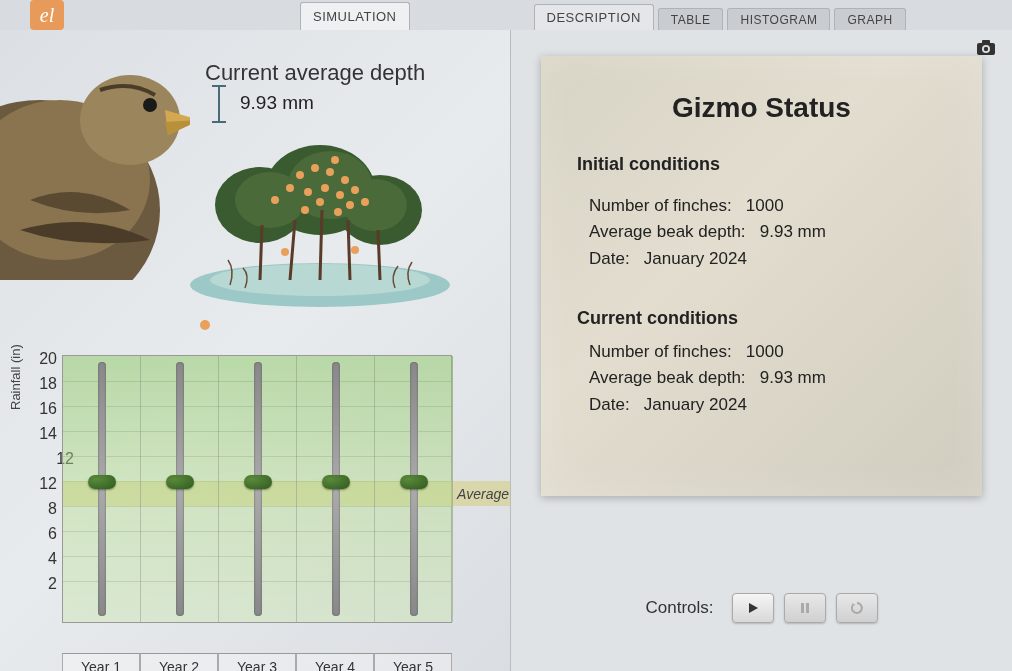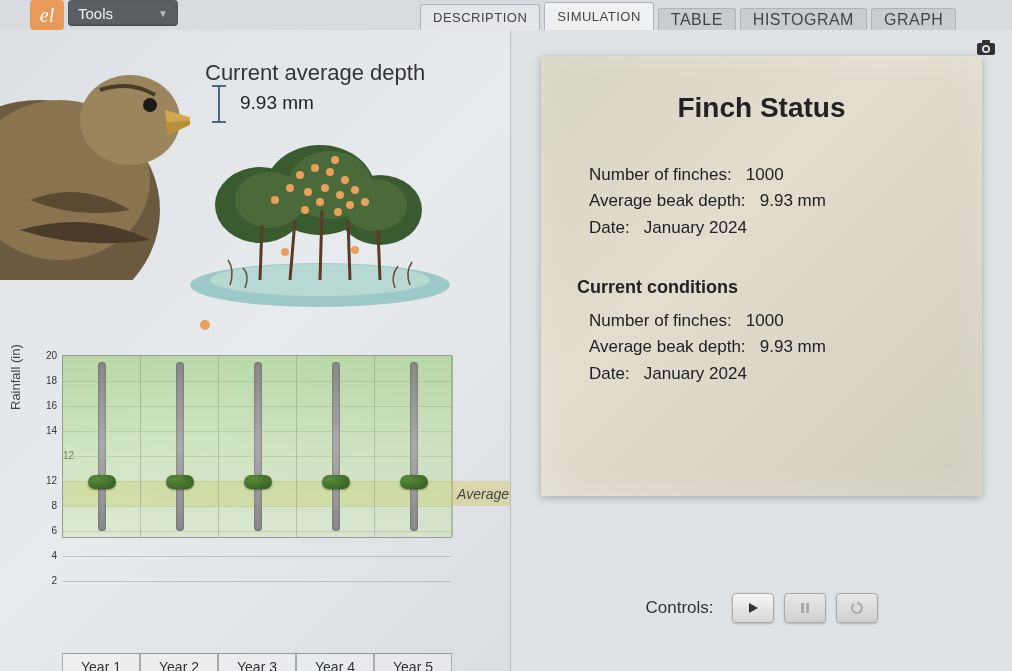--- a/index.html
+++ b/index.html
@@ -22,41 +22,41 @@
   .tools-caret { margin-left:auto; font-size:10px; color:#bbb; }
   .logo-box {
     position:absolute; left:30px; top:0; width:34px; height:30px;
     background:#e89a5a; border-radius:4px; display:flex;
     align-items:center; justify-content:center; color:#fff;
     font-style:italic; font-family:"Brush Script MT",cursive; font-size:20px;
   }
   .tab-row { position:absolute; top:4px; left:300px; right:10px; height:26px; display:flex; gap:4px; align-items:flex-end; }
   .tab {
     background:#c9cdd1; height:22px; padding:0 12px;
-    font-size:16px; letter-spacing:.5px; color:#444;
+    font-size:12px; letter-spacing:.5px; color:#444;
     display:flex; align-items:center; border-radius:3px 3px 0 0;
     border:1px solid #aeb3b8; border-bottom:none; cursor:pointer;
   }
   .tab.sim { background:#eef0f2; height:28px; font-size:13px; }
   .tab.desc { background:#e4e6e9; height:26px; font-size:13px; margin-left:120px;}
   .main { position:absolute; top:30px; left:0; right:0; bottom:0; display:flex; }
   .left-pane { position:relative; width:510px; height:100%; background:linear-gradient(135deg,#dce0e4 0%,#e8ebee 50%,#dadde1 100%); }
   .finch-img { position:absolute; left:0; top:30px; width:190px; height:220px; overflow:hidden; }
   .depth-label { position:absolute; left:205px; top:30px; font-size:22px; color:#333; }
   .depth-value { position:absolute; left:240px; top:62px; font-size:19px; color:#222; }
   .depth-bracket { position:absolute; left:212px; top:55px; width:14px; height:38px; }
   .depth-bracket::before,.depth-bracket::after{content:'';position:absolute;left:0;width:14px;height:2px;background:#4a6a7a;}
   .depth-bracket::before{top:0;} .depth-bracket::after{bottom:0;}
   .depth-bracket span{position:absolute;left:6px;top:0;bottom:0;width:2px;background:#4a6a7a;}
   .habitat { position:absolute; left:180px; top:100px; width:280px; height:180px; }
   .legend { position:absolute; left:200px; top:290px; font-size:17px; color:#333; display:flex; align-items:center; gap:6px;}
   .legend-dot{width:10px;height:10px;border-radius:50%;background:#e8a05a;display:inline-block;}
   .yaxis-label { position:absolute; left:8px; top:380px; transform:rotate(-90deg); transform-origin:left top; font-size:13px; color:#444; }
-  .ytick { position:absolute; left:35px; width:22px; text-align:right; font-size:10px; color:#333; }
-  .grid { position:absolute; left:62px; top:325px; width:390px; height:183px; border:1px solid #999; }
+  .ytick { position:absolute; left:35px; width:22px; text-align:right; font-size:16px; color:#333; }
+  .grid { position:absolute; left:62px; top:325px; width:390px; height:268px; border:1px solid #999; }
   .grid-row { position:absolute; left:0; right:0; height:25px; border-top:1px solid rgba(120,120,120,.35); }
   .grid-avg { position:absolute; left:0; right:-64px; top:125px; height:25px; background:rgba(210,200,100,.45); display:flex; align-items:center; justify-content:flex-end; padding-right:6px; font-size:14px; font-style:italic; color:#444;}
   .slider-col { position:absolute; top:0; bottom:0; width:78px; border-right:1px solid rgba(120,120,120,.35); }
   .slider-col.alt { background:rgba(255,255,255,.35); }
   .slider-col.green { background:linear-gradient(180deg, rgba(140,200,100,.5) 0%, rgba(180,220,140,.45) 50%, rgba(200,230,170,.4) 100%); }
   .slider-track { position:absolute; left:50%; top:6px; bottom:6px; width:8px; margin-left:-4px; background:linear-gradient(180deg,#888 0%,#aaa 50%,#888 100%); border-radius:4px; box-shadow:inset 0 0 2px #555;}
   .slider-thumb { position:absolute; left:50%; width:28px; height:14px; margin-left:-14px; background:radial-gradient(ellipse at 30% 30%, #5a8a3a, #2f5a1f); border-radius:7px; box-shadow:0 1px 2px rgba(0,0,0,.4); cursor:grab;}
   .xlabels { position:absolute; left:62px; top:575px; width:390px; height:28px; display:flex;margin-top:48px; }
   .xlabel { flex:1; border:1px solid #aaa; border-top:1px solid #999; background:rgba(255,255,255,.3); display:flex; align-items:center; justify-content:center; font-size:14px; color:#333; }
   .right-pane { flex:1; position:relative; background:#e0e3e6; border-left:1px solid #bbb; }
@@ -78,27 +78,23 @@
     background:linear-gradient(#f5f5f5,#d8d8d8); display:flex; align-items:center; justify-content:center;
     font-size:14px; color:#333; cursor:pointer; box-shadow:0 1px 2px rgba(0,0,0,.2);
   }
   .ctrl-btn.disabled { color:#aaa; background:linear-gradient(#e8e8e8,#d0d0d0); cursor:default;}
 </style>
 </head>
 <body>
 
 <div class="top-bar">
   <div class="logo-box">el</div>
-  <div class="tools-btn">
-    <span>Tools</span>
-    <span class="tools-caret">▼</span>
-  </div>
   <div class="tab-row">
+    <div class="tab sim">SIMULATION</div>
     <div class="tab desc">DESCRIPTION</div>
-    <div class="tab sim">SIMULATION</div>
     <div class="tab">TABLE</div>
     <div class="tab">HISTOGRAM</div>
     <div class="tab">GRAPH</div>
   </div>
 </div>
 
 <div class="main">
   <div class="left-pane">
 
     <div class="finch-img">
@@ -241,22 +237,23 @@
     <div class="camera">
       <svg width="20" height="16" viewBox="0 0 20 16">
           <rect x="1" y="3" width="18" height="12" rx="2" fill="#333"></rect>
           <rect x="6" y="0" width="8" height="4" rx="1" fill="#333"></rect>
           <circle cx="10" cy="9" r="4" fill="#e0e3e6"></circle>
           <circle cx="10" cy="9" r="2.2" fill="#333"></circle>
         </svg>
     </div>
 
     <div class="status-panel">
-      <div class="status-title">Finch Status</div>
-
+      <div class="status-title">Gizmo Status</div>
+
+      <div class="section-h">Initial conditions</div>
       <div style="height:8px"></div>
       <div class="kv">
         <span>Number of finches:</span>&nbsp;&nbsp;&nbsp;<span>1000</span>
       </div>
       <div class="kv">
         <span>Average beak depth:</span>&nbsp;&nbsp;&nbsp;<span>9.93 mm</span>
       </div>
       <div class="kv">
         <span>Date:</span>&nbsp;&nbsp;&nbsp;<span>January 2024</span>
       </div>

